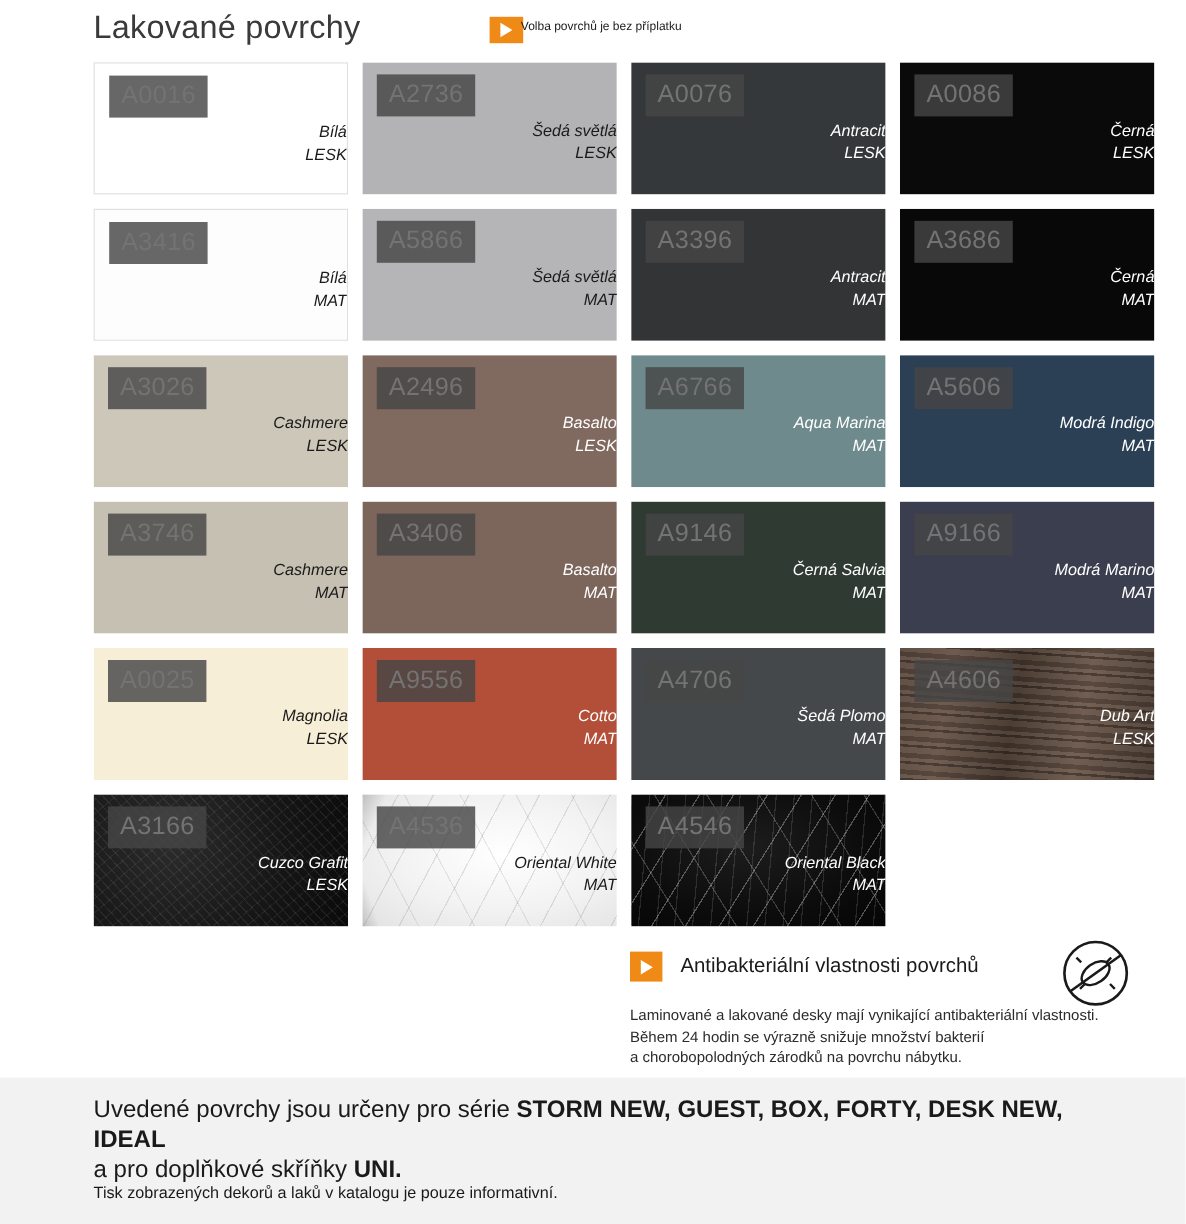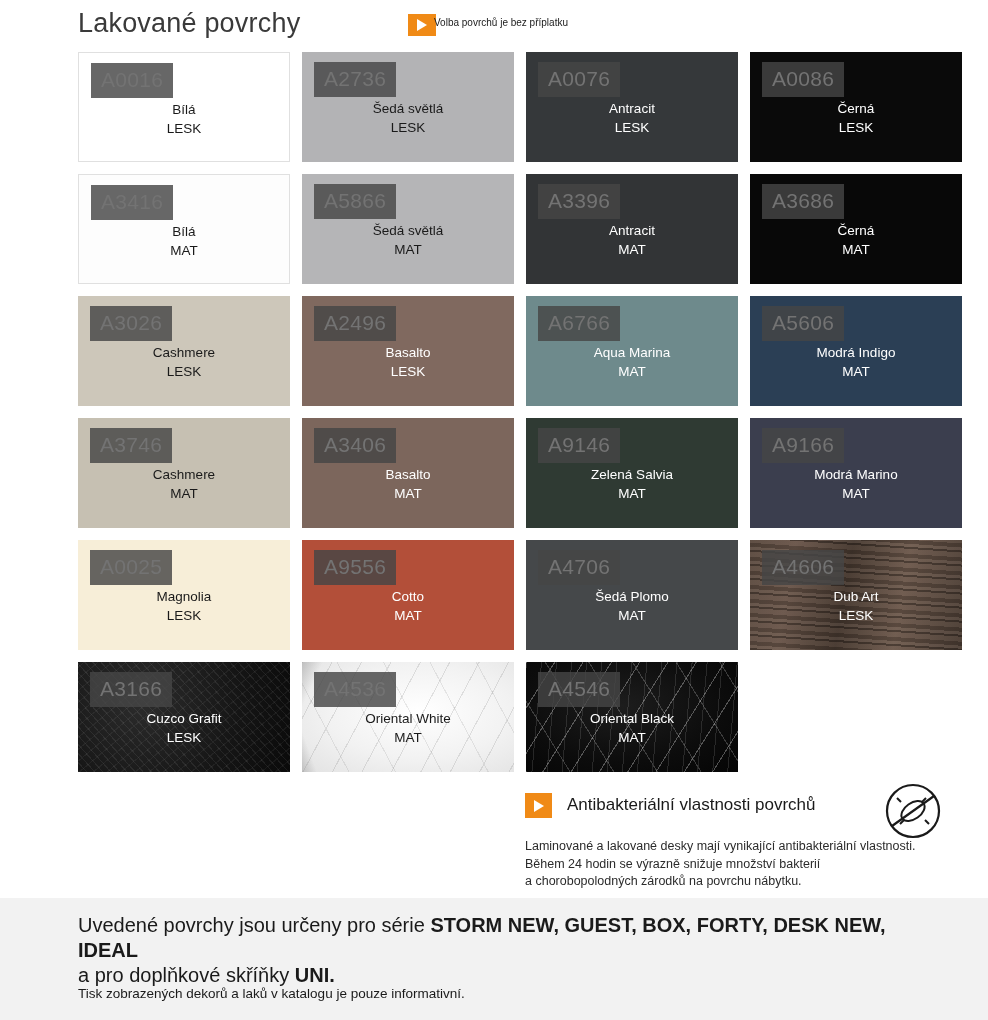--- a/index.html
+++ b/index.html
@@ -87,22 +87,23 @@
     line-height: 1;
     padding: 6px 10px 8px 10px;
     letter-spacing: 0.3px;
     z-index: 3;
   }
   .meta {
     position: absolute;
     left: 0;
     right: 0;
     top: 47px;
-    text-align: center;
+    text-align: right;
     z-index: 3;
+    font-style: italic;
   }
   .meta .name {
     display: block;
     font-size: 13.5px;
     line-height: 19px;
   }
   .meta .finish {
     display: block;
     font-size: 13.5px;
     line-height: 19px;
@@ -343,21 +344,21 @@
           <div class="code">A3406</div>
           <div class="meta">
             <span class="name">Basalto</span>
             <span class="finish">MAT</span>
           </div>
         </div>
         <div class="swatch light-text">
           <div class="bgfill" style="background: rgb(47, 58, 51);"></div>
           <div class="code">A9146</div>
           <div class="meta">
-            <span class="name">Zelená Salvia</span>
+            <span class="name">Černá Salvia</span>
             <span class="finish">MAT</span>
           </div>
         </div>
         <div class="swatch light-text">
           <div class="bgfill" style="background: rgb(59, 62, 78);"></div>
           <div class="code">A9166</div>
           <div class="meta">
             <span class="name">Modrá Marino</span>
             <span class="finish">MAT</span>
           </div>

